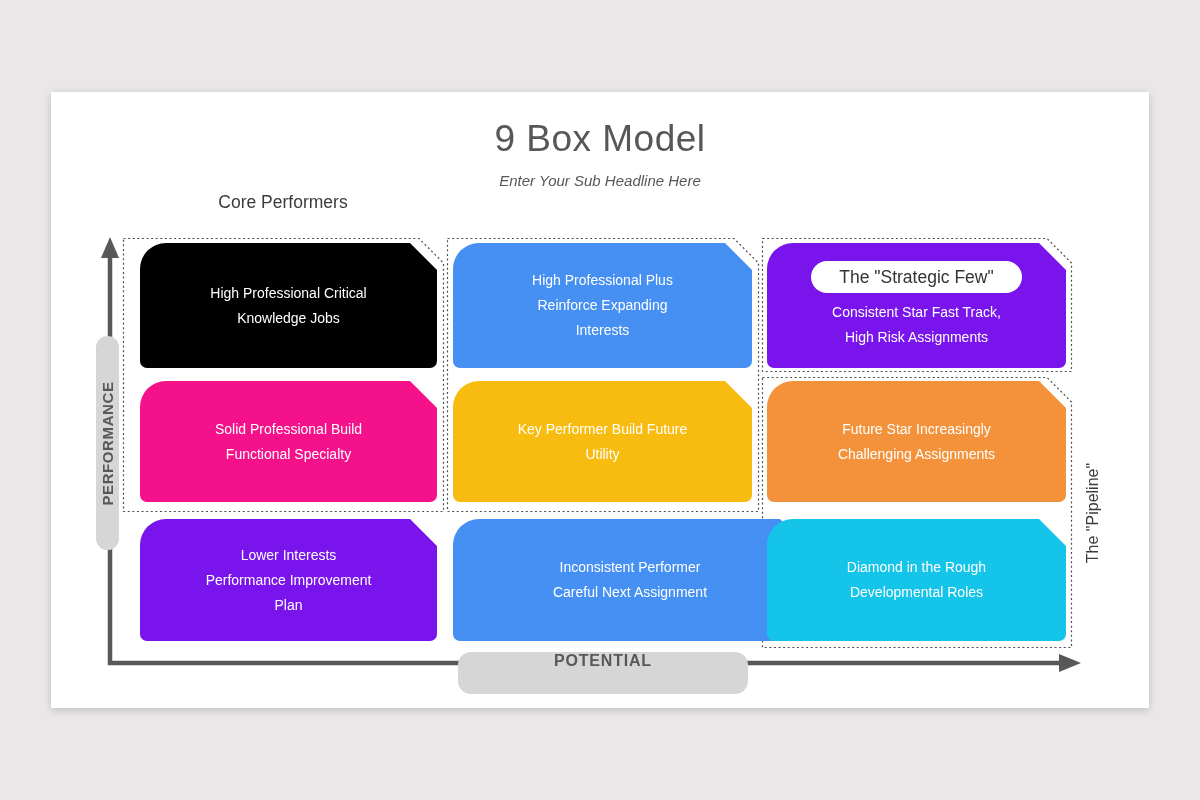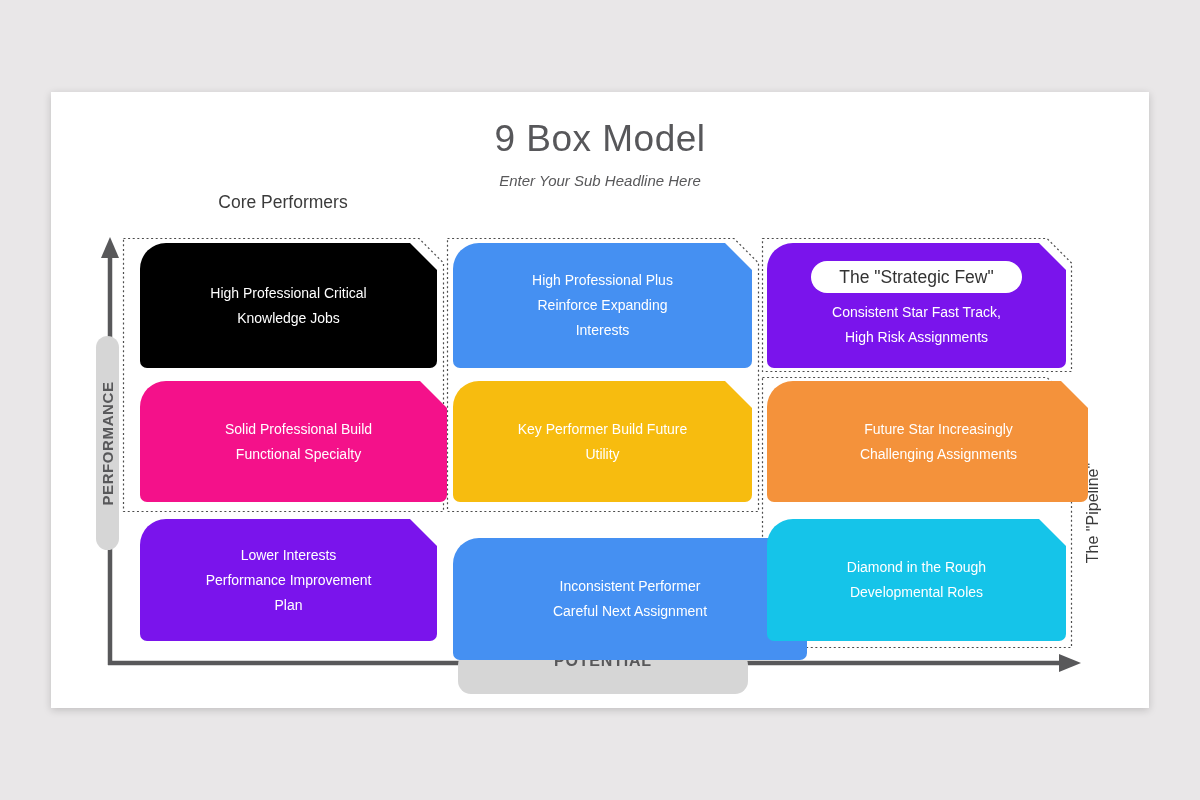--- a/index.html
+++ b/index.html
@@ -79,39 +79,39 @@
     <div class="line">High Professional Plus</div>
     <div class="line">Reinforce Expanding</div>
     <div class="line">Interests</div>
   </div>
   <div class="cell with-pill" style="left: 767px; top: 243px; width: 299px; height: 125px; background: rgb(122, 20, 236);">
     <div class="strategic-pill">The "Strategic Few"</div>
     <div class="line">Consistent Star Fast Track,</div>
     <div class="line">High Risk Assignments</div>
   </div>
 
-  <div class="cell" style="left: 140px; top: 381px; width: 297px; height: 121px; background: rgb(244, 17, 138); padding-left: 10px;">
+  <div class="cell" style="left: 140px; top: 381px; width: 297px; height: 121px; background: rgb(244, 17, 138);">
     <div class="line">Solid Professional Build</div>
     <div class="line">Functional Specialty</div>
   </div>
   <div class="cell" style="left: 453px; top: 381px; width: 299px; height: 121px; background: rgb(247, 188, 15);">
     <div class="line">Key Performer Build Future</div>
     <div class="line">Utility</div>
   </div>
-  <div class="cell" style="left: 767px; top: 381px; width: 299px; height: 121px; background: rgb(244, 146, 59); padding-left: 22px;">
+  <div class="cell" style="left: 767px; top: 381px; width: 299px; height: 121px; background: rgb(244, 146, 59);">
     <div class="line">Future Star Increasingly</div>
     <div class="line">Challenging Assignments</div>
   </div>
 
   <div class="cell" style="left: 140px; top: 519px; width: 297px; height: 122px; background: rgb(122, 20, 236);">
     <div class="line">Lower Interests</div>
     <div class="line">Performance Improvement</div>
     <div class="line">Plan</div>
   </div>
-  <div class="cell" style="left: 453px; top: 519px; width: 354px; height: 122px; background: rgb(69, 144, 242); margin-top: 19px;">
+  <div class="cell" style="left: 453px; top: 519px; width: 354px; height: 122px; background: rgb(69, 144, 242);">
     <div class="line">Inconsistent Performer</div>
     <div class="line">Careful Next Assignment</div>
   </div>
   <div class="cell" style="left: 767px; top: 519px; width: 299px; height: 122px; background: rgb(21, 196, 233);">
     <div class="line">Diamond in the Rough</div>
     <div class="line">Developmental Roles</div>
   </div>
 </div>
 
 </body></html>

